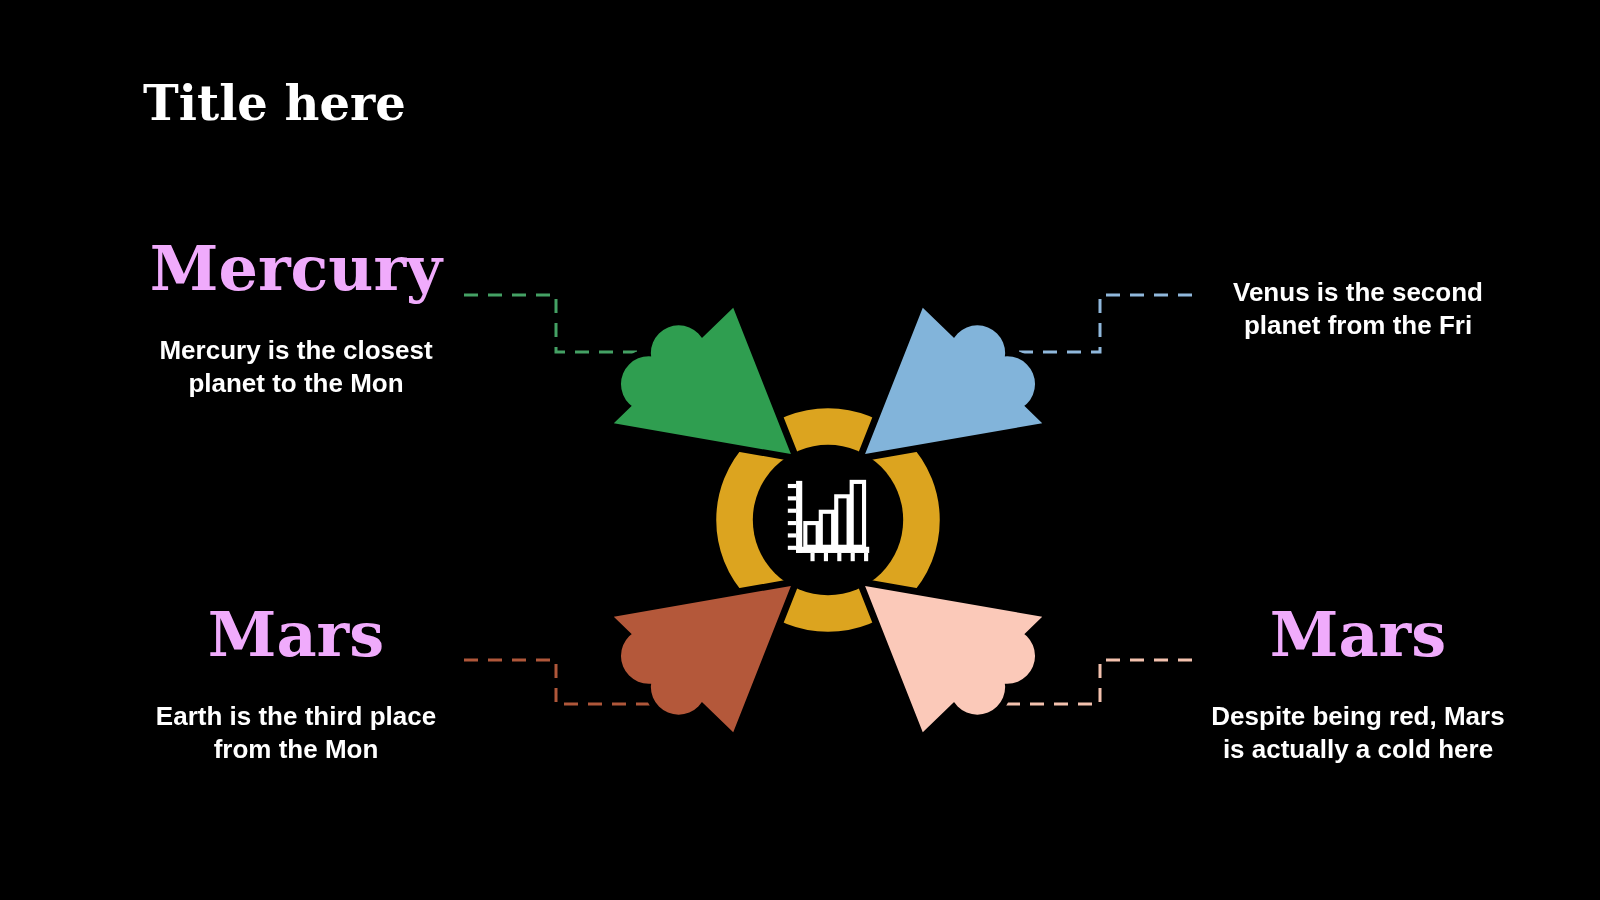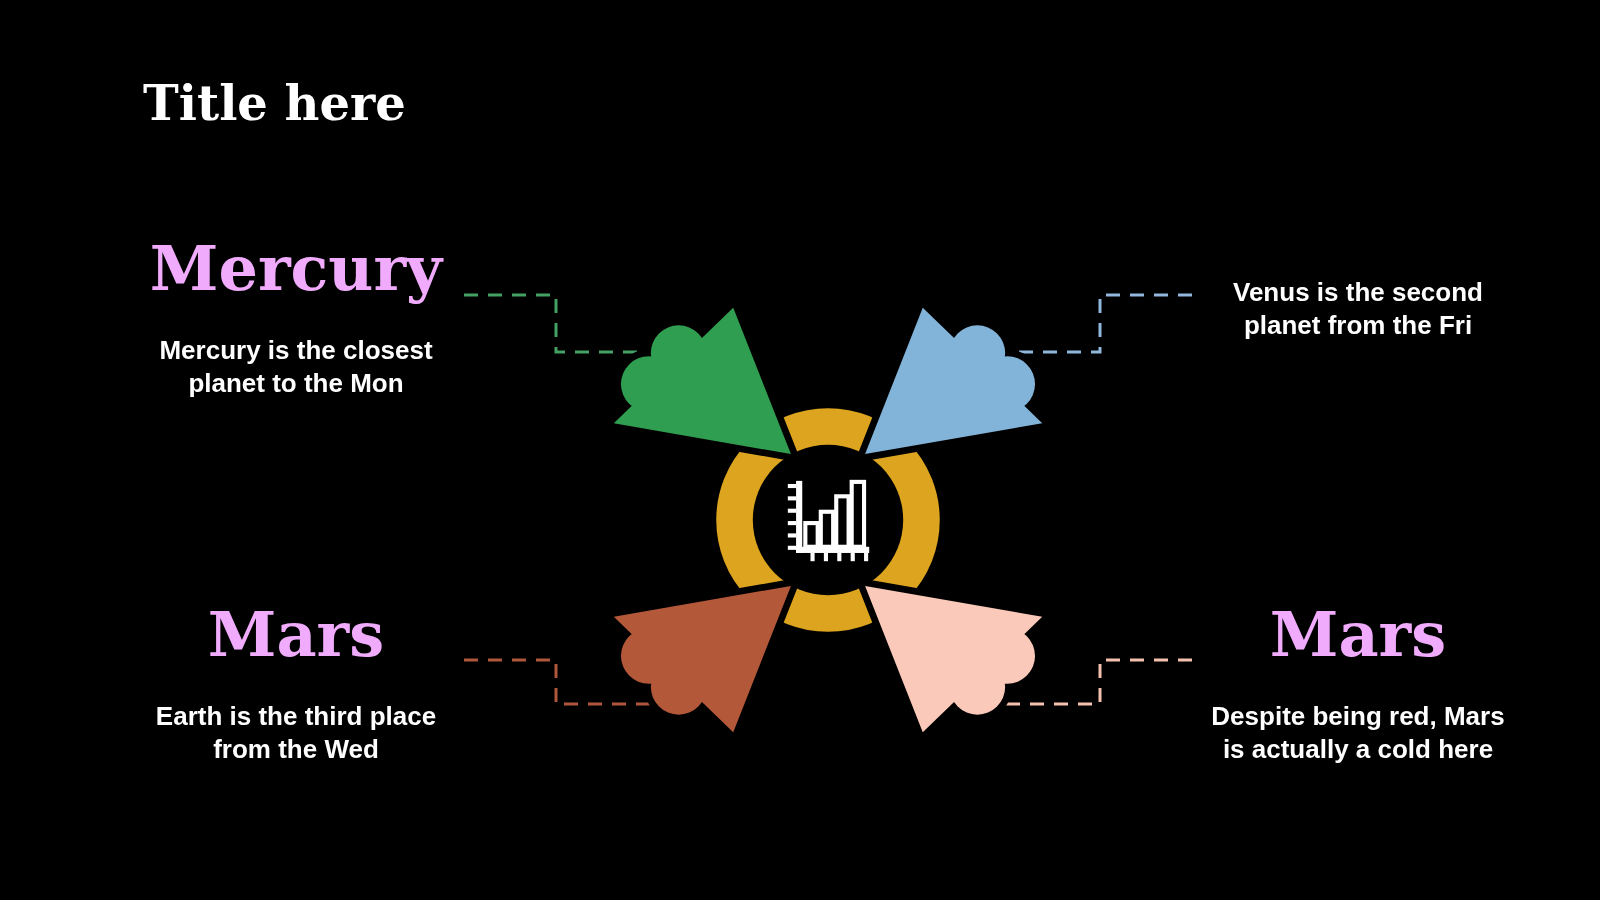--- a/index.html
+++ b/index.html
@@ -159,21 +159,21 @@
     <div class="planet-desc">
       <div>Venus is the second</div>
       <div>planet from the Fri</div>
     </div>
   </div>
 
   <div class="planet-block pos-bl">
     <h2 class="planet-heading">Mars</h2>
     <div class="planet-desc">
       <div>Earth is the third place</div>
-      <div>from the Wed</div>
+      <div>from the Mon</div>
     </div>
   </div>
 
   <div class="planet-block pos-br">
     <h2 class="planet-heading">Mars</h2>
     <div class="planet-desc">
       <div>Despite being red, Mars</div>
       <div>is actually a cold here</div>
     </div>
   </div>

